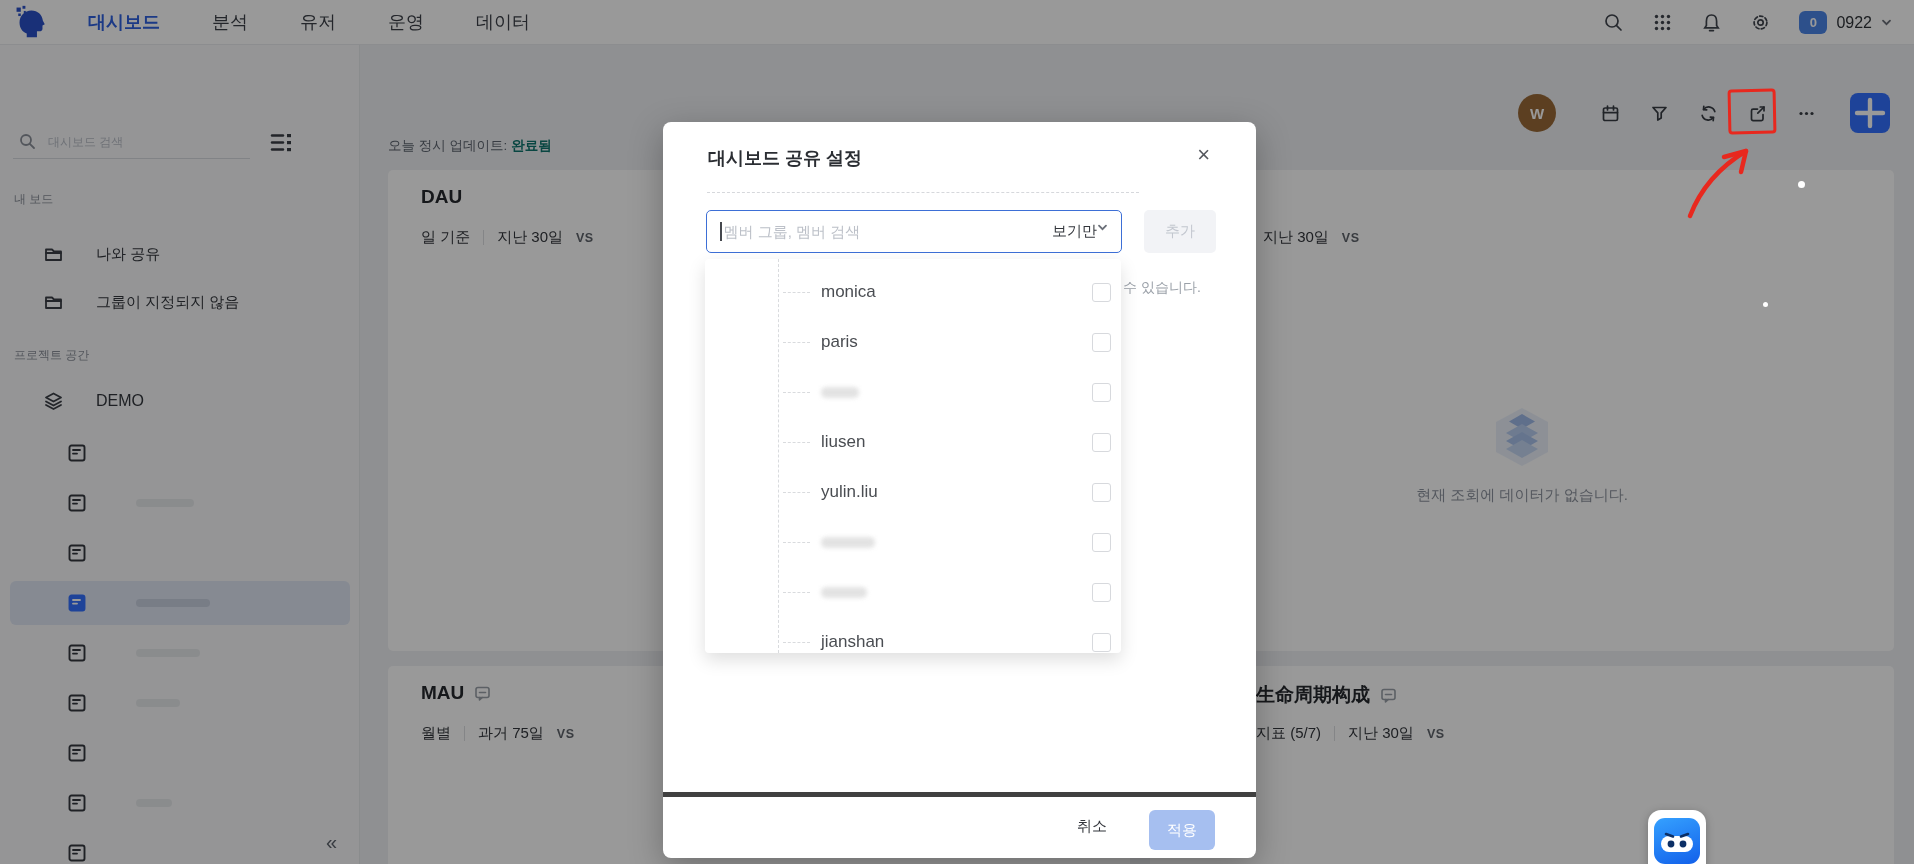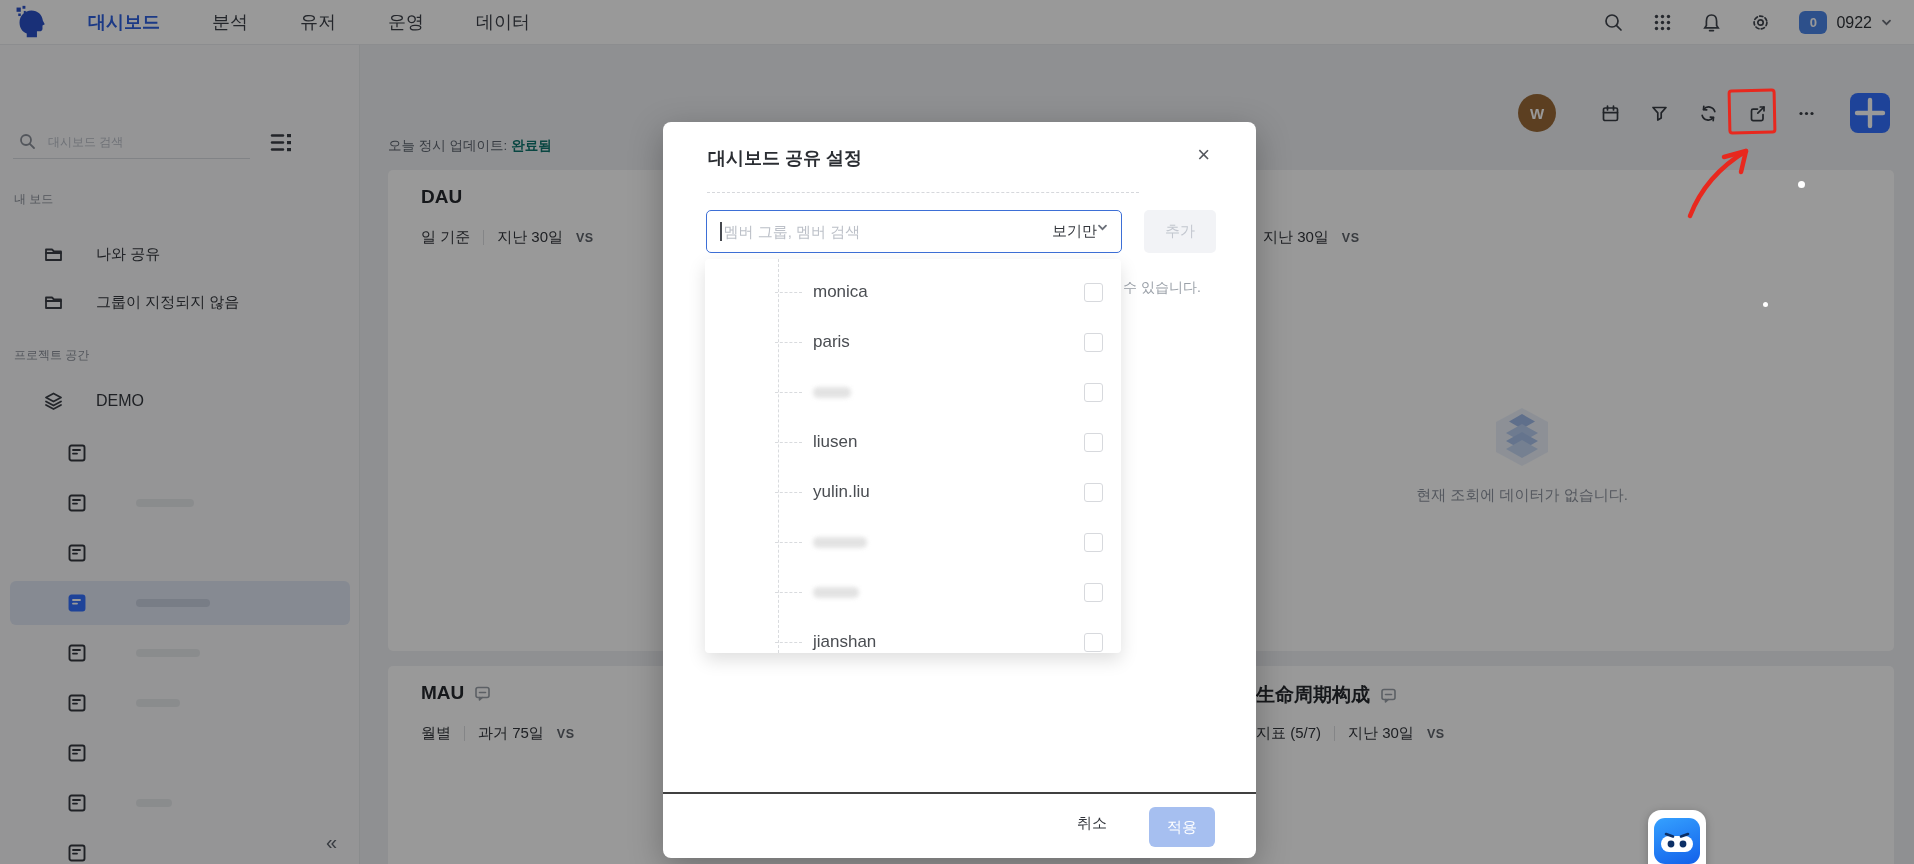--- a/index.html
+++ b/index.html
@@ -99,28 +99,28 @@
                    font-family:"Liberation Sans", sans-serif; }
   .m-input input::placeholder { color:#bcc0c8; }
   .perm { display:flex; align-items:flex-start; cursor:pointer; }
   .perm span { font-size:15px; color:#33363c; }
   .m-add { position:absolute; left:481px; top:88px; width:72px; height:43px; border-radius:5px; background:#f2f3f6;
            color:#c3c7cf; font-size:15px; display:flex; align-items:center; justify-content:center; cursor:not-allowed; }
   .m-hint { position:absolute; left:460px; top:157px; font-size:14px; color:#9aa0a8; z-index:1; }
   .panel { position:absolute; left:42px; top:137px; width:416px; height:394px; background:#fff; border-radius:4px;
            box-shadow:0 7px 18px rgba(0,0,0,.13); overflow:hidden; z-index:2; }
   .tree-line { position:absolute; left:73px; top:0; bottom:0; border-left:1px dashed #d9dbde; }
-  .m-row { position:absolute; left:8px; width:416px; height:50px; display:flex; align-items:center; cursor:pointer; }
+  .m-row { position:absolute; left:16px; width:416px; height:50px; display:flex; align-items:center; cursor:pointer; }
   .conn { position:absolute; left:62px; width:27px; border-top:1px dashed #d9dbde; }
   .m-name { margin-left:100px; font-size:17px; color:#4a4d52; }
   .smudge { display:inline-block; height:11px; border-radius:5px; background:#dcdcdc; filter:blur(2px);
             margin-left:100px; opacity:.8; }
   .checkbox { position:absolute; right:26px; width:19px; height:19px; border:1px solid #d7d9dd; border-radius:3px;
               background:#fff; cursor:pointer; }
-  .m-footer { position:absolute; left:0; right:0; top:670px; border-top:2px solid #404040; height:66px; }
+  .m-footer { position:absolute; left:0; right:0; top:670px; border-top:5px solid #404040; height:66px; }
   .m-cancel { position:absolute; right:149px; top:20px; font-size:15px; color:#33363c; cursor:pointer; }
   .m-apply { position:absolute; right:41px; top:13px; width:66px; height:40px; border-radius:6px; background:#a6bff0;
              color:#fff; font-size:15px; display:flex; align-items:center; justify-content:center; cursor:not-allowed; }
 
   
   .anno { position:absolute; z-index:30; }
   .red-rect { left:1728px; top:89px; width:48px; height:45px; border:3px solid #e8281e; border-radius:4px;
               transform:rotate(-1.2deg); }
   .wdot1 { left:1798px; top:181px; width:7px; height:7px; border-radius:50%; background:#fff; }
   .wdot2 { left:1763px; top:302px; width:5px; height:5px; border-radius:50%; background:#fff; }

